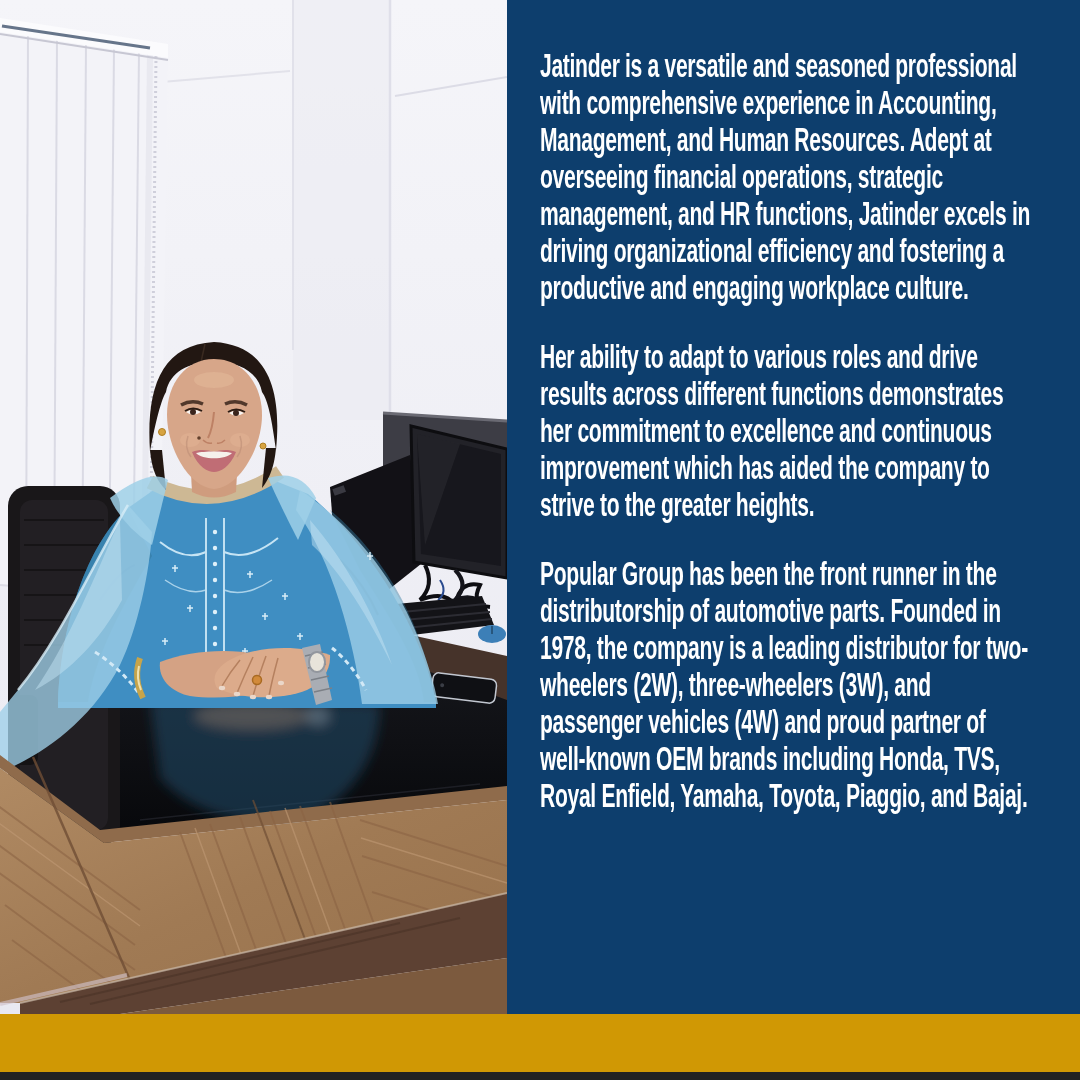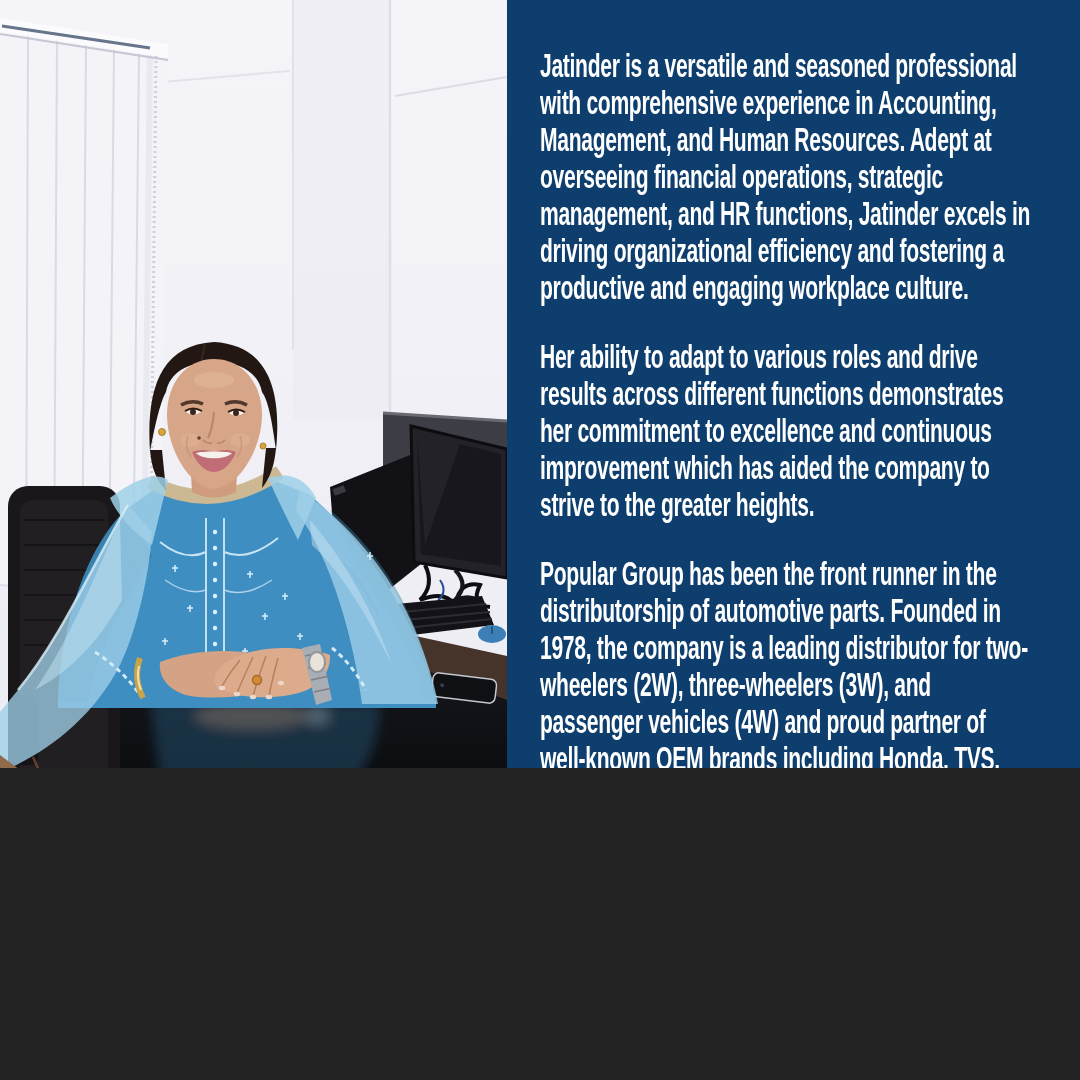--- a/index.html
+++ b/index.html
@@ -1,17 +1,17 @@
 <!DOCTYPE html>
 <html><head>
 <meta charset="utf-8">
 <style>
   html,body { margin:0; padding:0; background:#222; }
   #poster {
-    position:relative; width:1080px; height:768px; overflow:hidden;
+    position:relative; width:1080px; height:1072px; overflow:hidden;
     background:#4d7c0f; font-family:"Liberation Sans", sans-serif;
   }
   #photo {
     position:absolute; left:0; top:0; width:507px; height:1014px; overflow:hidden;
   }
   #photo svg { display:block; width:507px; height:1014px; }
   #panel {
     position:absolute; left:507px; top:0; width:573px; height:1014px;
     background:#0d3e6d; overflow:hidden;
   }

